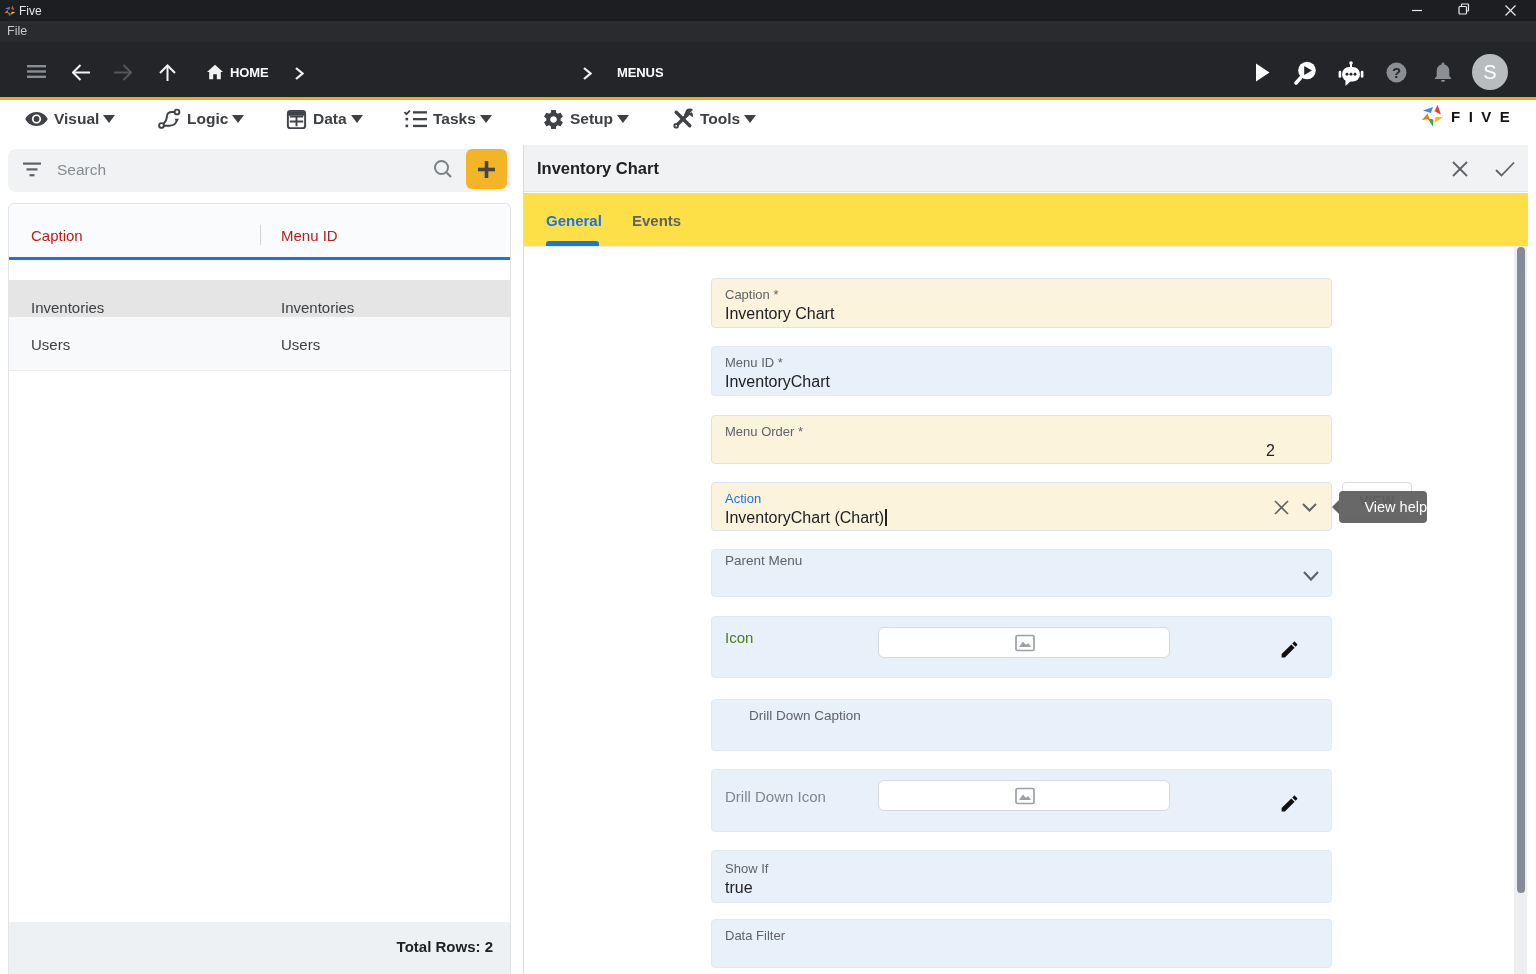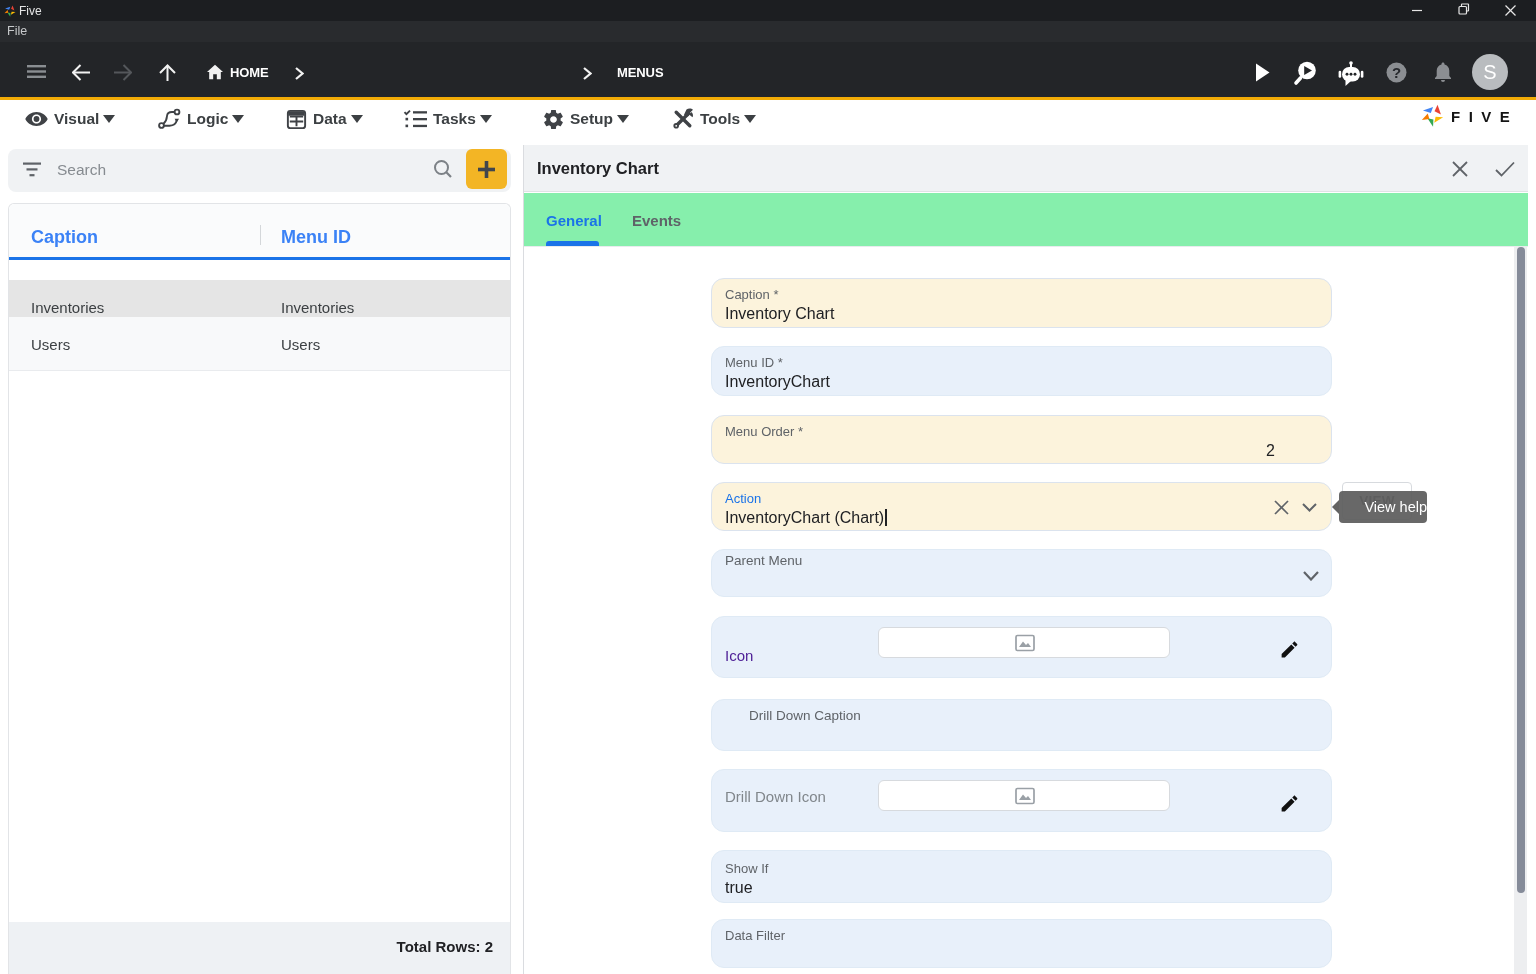--- a/index.html
+++ b/index.html
@@ -21,43 +21,43 @@
 .menuitem { position:absolute; top:0; height:38px; display:flex; align-items:center; color:#3c4043; font-size:15.5px; font-weight:bold; }
 .menuitem svg { margin-right:5px; }
 .caret { display:inline-block; margin-left:4px; width:0; height:0; border-left:6px solid transparent; border-right:6px solid transparent; border-top:8px solid #3c4043; }
 
 
 #searchbox { left:8px; top:149px; width:503px; height:43px; background:#f0f2f4; border-radius:8px; }
 #searchbox .ph { position:absolute; left:49px; top:12px; font-size:15.5px; color:#868b90; }
 #plusbtn { left:466px; top:149px; width:41px; height:40px; background:#f3b525; border-radius:6px; }
 #table { left:8px; top:203px; width:503px; height:771px; border:1px solid #e2e4e7; border-bottom:none; border-radius:6px 6px 0 0; background:#fff; }
 #thead { position:absolute; left:0; top:0; width:501px; height:56px; background:#fafbfc; border-bottom:3px solid #1a73e8; border-radius:6px 6px 0 0; }
-#thead .c1, #thead .c2 { position:absolute; top:23px; font-size:18px; font-weight:bold; color:#3b82f6; }
+#thead .c1, #thead .c2 { position:absolute; top:23px; font-size:15px; font-weight:normal; color:#b91c1c; }
 #thead .c1 { left:22px; }
 #thead .c2 { left:272px; }
 #thead .div { position:absolute; left:251px; top:21px; width:1px; height:20px; background:#d4d7da; }
 .trow { position:absolute; left:0; width:501px; height:54px; border-bottom:1px solid #e9ebee; }
 .trow .c1, .trow .c2 { position:absolute; top:19px; font-size:15px; color:#3c4043; }
 .trow .c1 { left:22px; }
 .trow .c2 { left:272px; }
 #tfoot { position:absolute; left:0; bottom:0; width:501px; height:52px; background:#eef1f4; }
 #tfoot span { position:absolute; right:17px; top:16px; font-size:15px; font-weight:bold; color:#202124; }
 
 
 #rpanel { left:523px; top:145px; width:1013px; height:829px; background:#fff; border-left:1px solid #dadce0; }
 #rhead { position:absolute; left:0; top:0; width:1004px; height:47px; background:#f0f2f4; border-bottom:1px solid #e0e2e5; }
 #rhead .title { position:absolute; left:13px; top:14px; font-size:16.5px; font-weight:bold; color:#202124; }
-#tabs { position:absolute; left:0; top:48px; width:1004px; height:54px; border-bottom:1px solid #e9ebee; background:#86efac; }
+#tabs { position:absolute; left:0; top:48px; width:1004px; height:54px; border-bottom:1px solid #e9ebee; background:#fde047; }
 .tab { position:absolute; top:19px; font-size:15px; font-weight:bold; }
 #tab1 { left:22px; color:#1a73e8; }
 #tab2 { left:108px; color:#5f6368; }
 #tabind { position:absolute; left:22px; bottom:0; width:53px; height:5px; background:#1a73e8; border-radius:3px 3px 0 0; }
 
 
-.field { position:absolute; left:187px; width:621px; border-radius:13px; }
+.field { position:absolute; left:187px; width:621px; border-radius:4px; }
 .cream { background:#fcf3dc; border:1px solid #dbe3ee; }
 .blue  { background:#e8f0fa; border:1px solid #dfeaf5; }
 .field .lbl { position:absolute; left:13px; top:8px; font-size:13px; color:#5f6368; }
 .field .val { position:absolute; left:13px; top:26px; font-size:16px; color:#202124; }
 
 
 .iconinput { position:absolute; left:166px; top:10px; width:292px; height:31px; background:#fff; border:1px solid #d7dade; border-radius:6px; }
 .pencil { position:absolute; left:567px; top:18px; }
 
 
@@ -302,21 +302,21 @@
 
   <div id="tooltip">View help<span class="arr"></span></div>
 
   <div class="field blue" style="top:404px; height:48px;">
     <span class="lbl" style="top:3px; font-size:13.5px;">Parent Menu</span>
     <svg class="abs" style="left:591px; top:21px;" width="16" height="10" viewBox="0 0 16 10">
       <polyline points="1,1 8,8.5 15,1" fill="none" stroke="#5f6368" stroke-width="2.2"></polyline>
     </svg>
   </div>
   <div class="field blue" style="top:471px; height:62px;">
-    <span class="lbl" style="top:30px; font-size:15px; color:#4c1d95;">Icon</span>
+    <span class="lbl" style="top:12px; font-size:15px; color:#4d7c0f;">Icon</span>
     <div class="iconinput">
       <svg class="abs" style="left:136px; top:6px;" width="20" height="18" viewBox="0 0 20 18">
         <rect x="1" y="1.5" width="18" height="15" rx="1.5" fill="none" stroke="#9aa0a6" stroke-width="1.7"></rect>
         <polygon points="4,13 8,7.5 11,11 13,9 16,13" fill="#9aa0a6"></polygon>
       </svg>
     </div>
     <svg class="pencil" style="top:22px;" width="21" height="21" viewBox="0 0 24 24">
       <path d="M3 17.25V21h3.75L17.81 9.94l-3.75-3.75L3 17.25zM20.71 7.04c.39-.39.39-1.02 0-1.41l-2.34-2.34c-.39-.39-1.02-.39-1.41 0l-1.83 1.83 3.75 3.75 1.83-1.83z" fill="#111"></path>
     </svg>
   </div>

